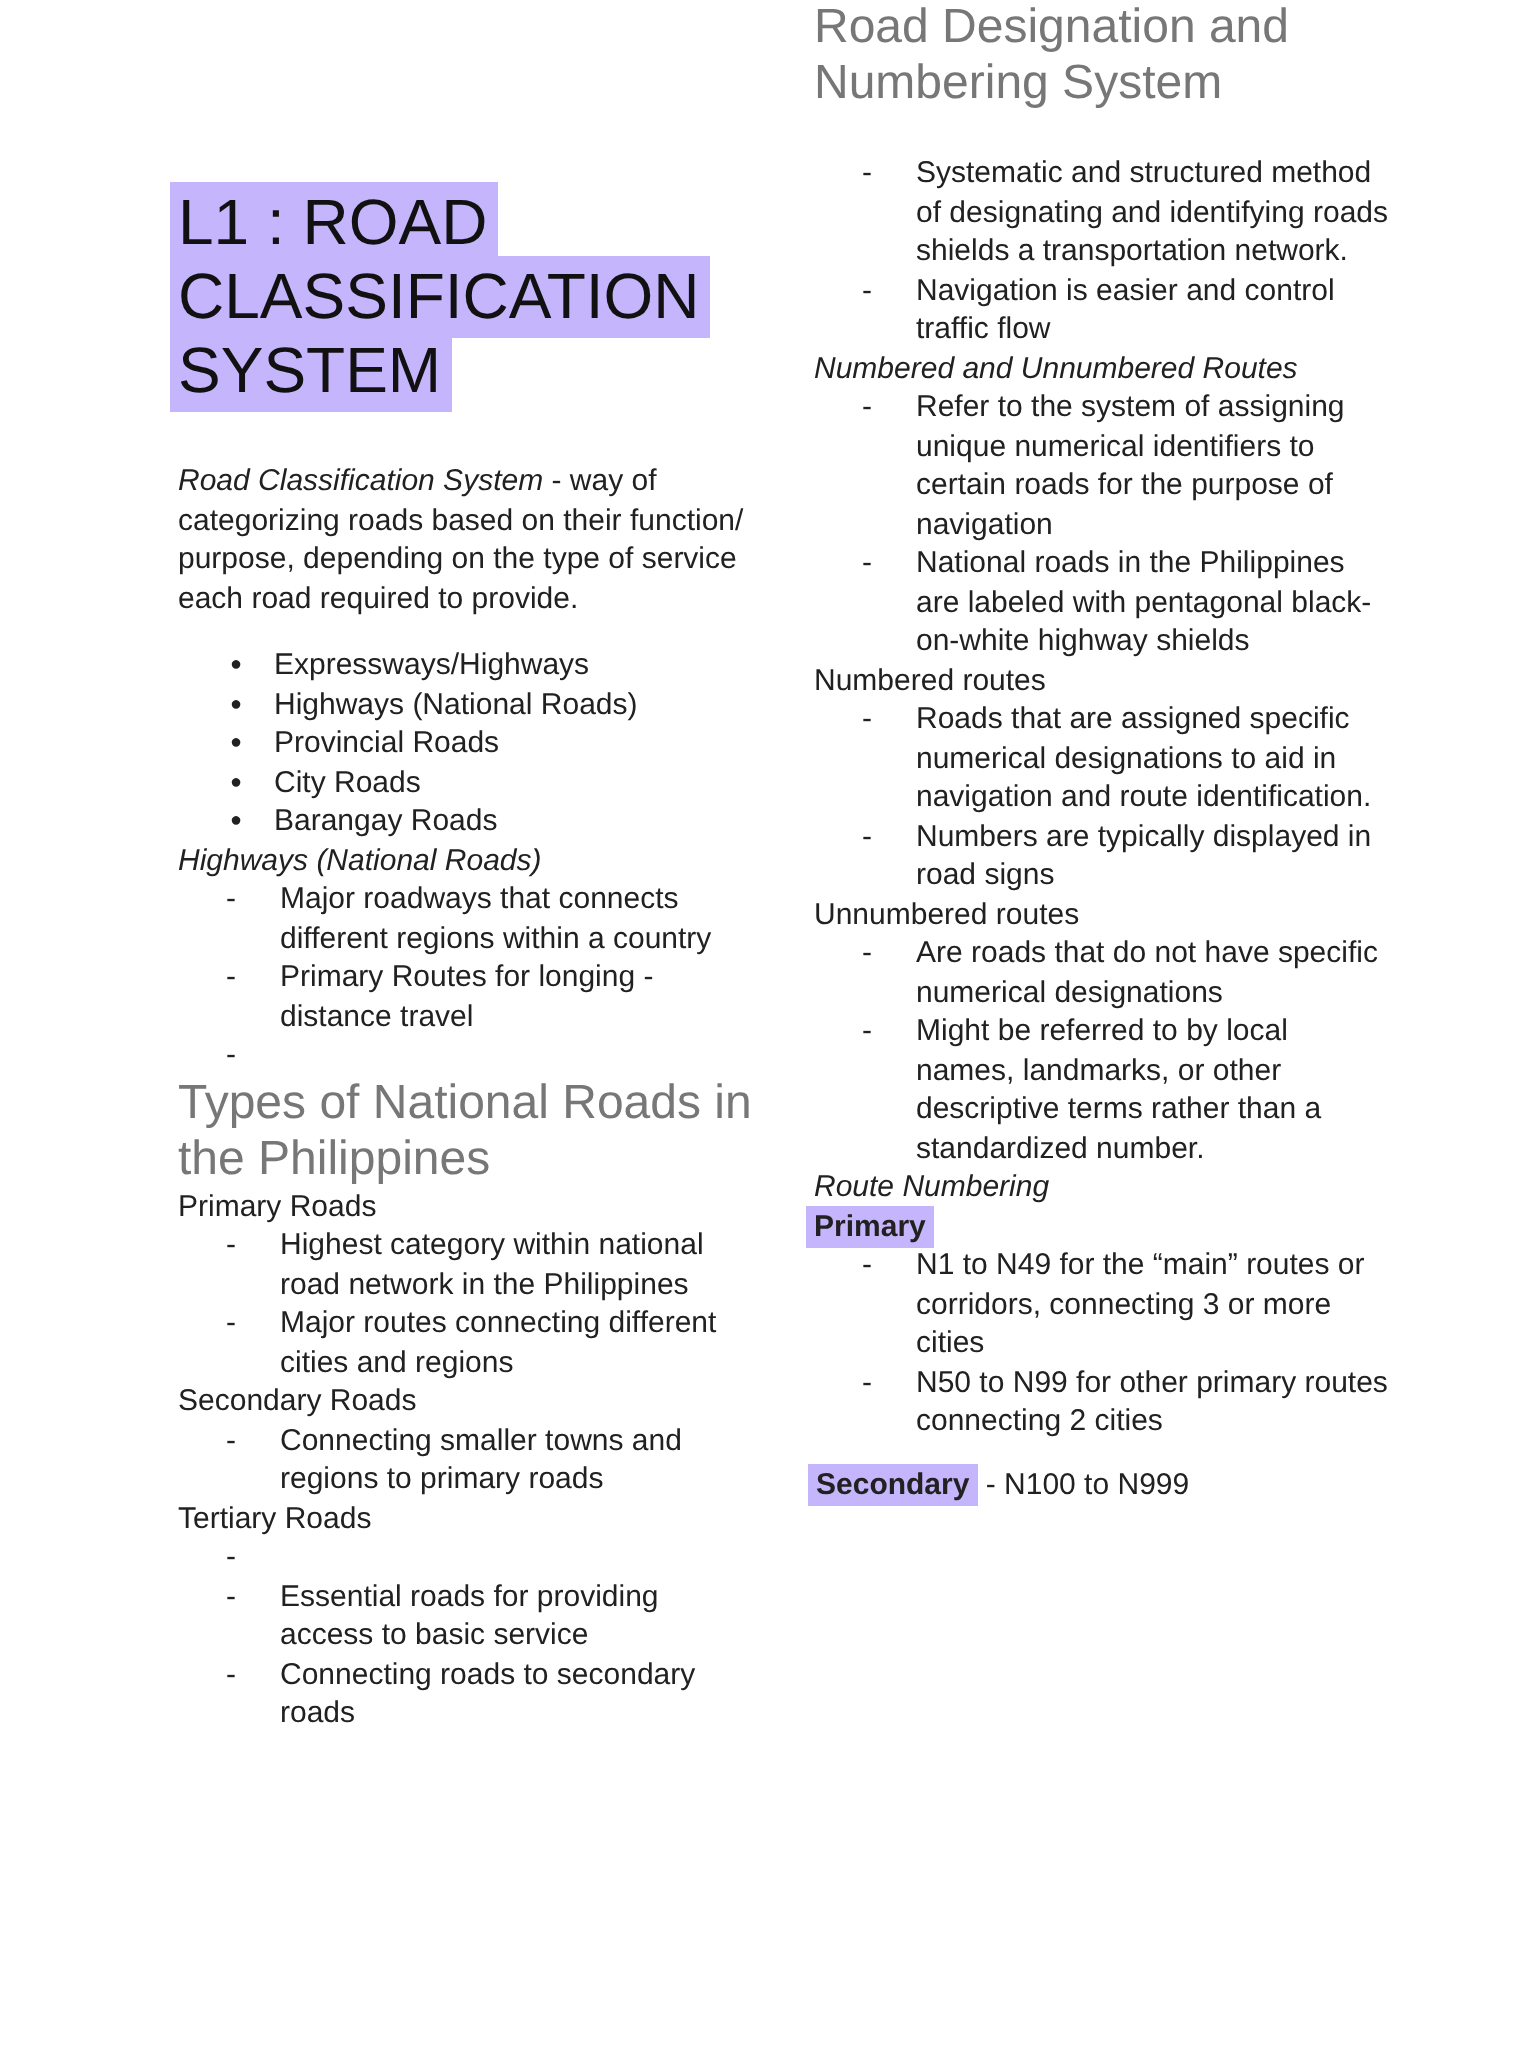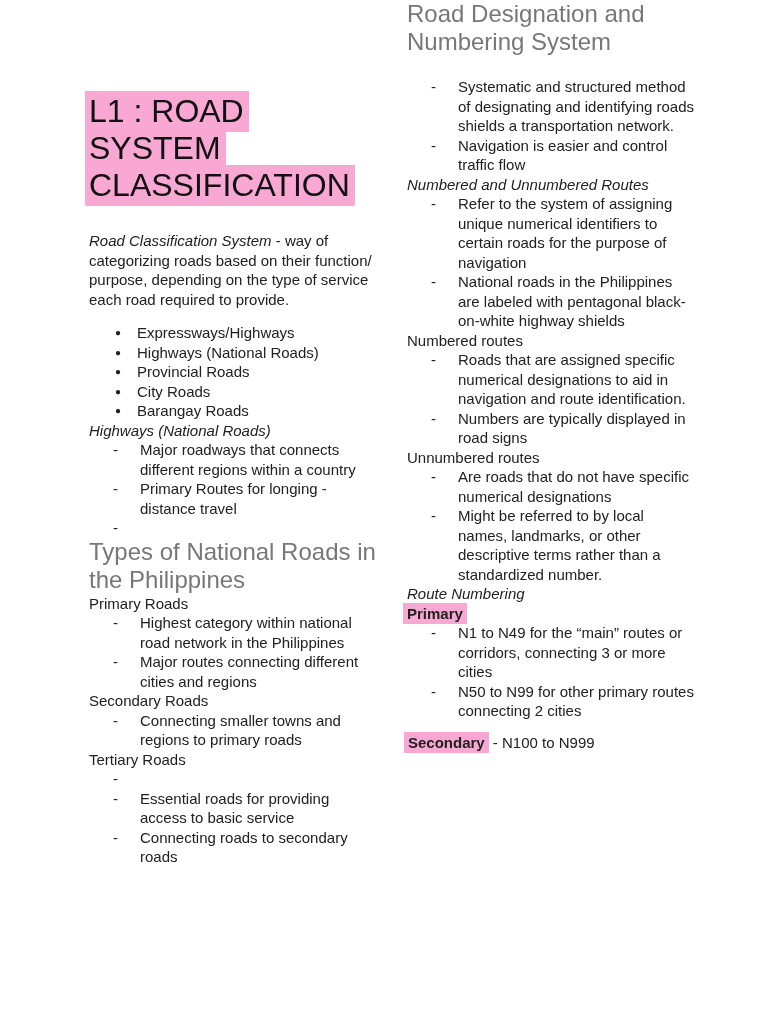--- a/index.html
+++ b/index.html
@@ -12,21 +12,21 @@
     box-sizing:border-box;width:768px;height:1024px;
     padding:0 71px 0 89px;display:flex;
   }
   .col{box-sizing:border-box;}
   .col.left{width:290px;margin-right:28px;flex:none;}
   .col.right{width:290px;flex:none;}
 
   
   .doc-title{margin:93px 0 0 0;font-size:32px;font-weight:400;color:#111111;}
   .doc-title .line{line-height:37px;white-space:nowrap;}
-  .hl{background:#f9a8d4;padding:2px 5px 3px 4px;margin-left:-4px;}
+  .hl{background:#c4b5fd;padding:2px 5px 3px 4px;margin-left:-4px;}
 
   
   .body-txt{font-size:15px;line-height:19.5px;}
   .intro{margin:27px 0 0 0;}
   .bi{font-weight:400;font-style:italic;}
   .b{font-weight:700;}
 
   ul{list-style:none;margin:0;padding:0;}
   li{display:flex;}
   .mk{flex:none;text-align:left;}
@@ -54,22 +54,22 @@
 </style>
 </head>
 <body>
 
 <div class="page">
 
   <div class="col left body-txt">
 
     <h1 class="doc-title">
       <div class="line"><span class="hl">L1 : ROAD</span></div>
+      <div class="line"><span class="hl">CLASSIFICATION</span></div>
       <div class="line"><span class="hl">SYSTEM</span></div>
-      <div class="line"><span class="hl">CLASSIFICATION</span></div>
     </h1>
 
     <p class="intro"><span class="bi">Road Classification System</span><span> - way of categorizing roads based on their function/ purpose, depending on the type of service each road required to provide.</span></p>
 
     <ul class="bullets">
       <li>
           <span class="mk">●</span>
           <span class="tx">Expressways/Highways</span>
         </li>
       <li>

